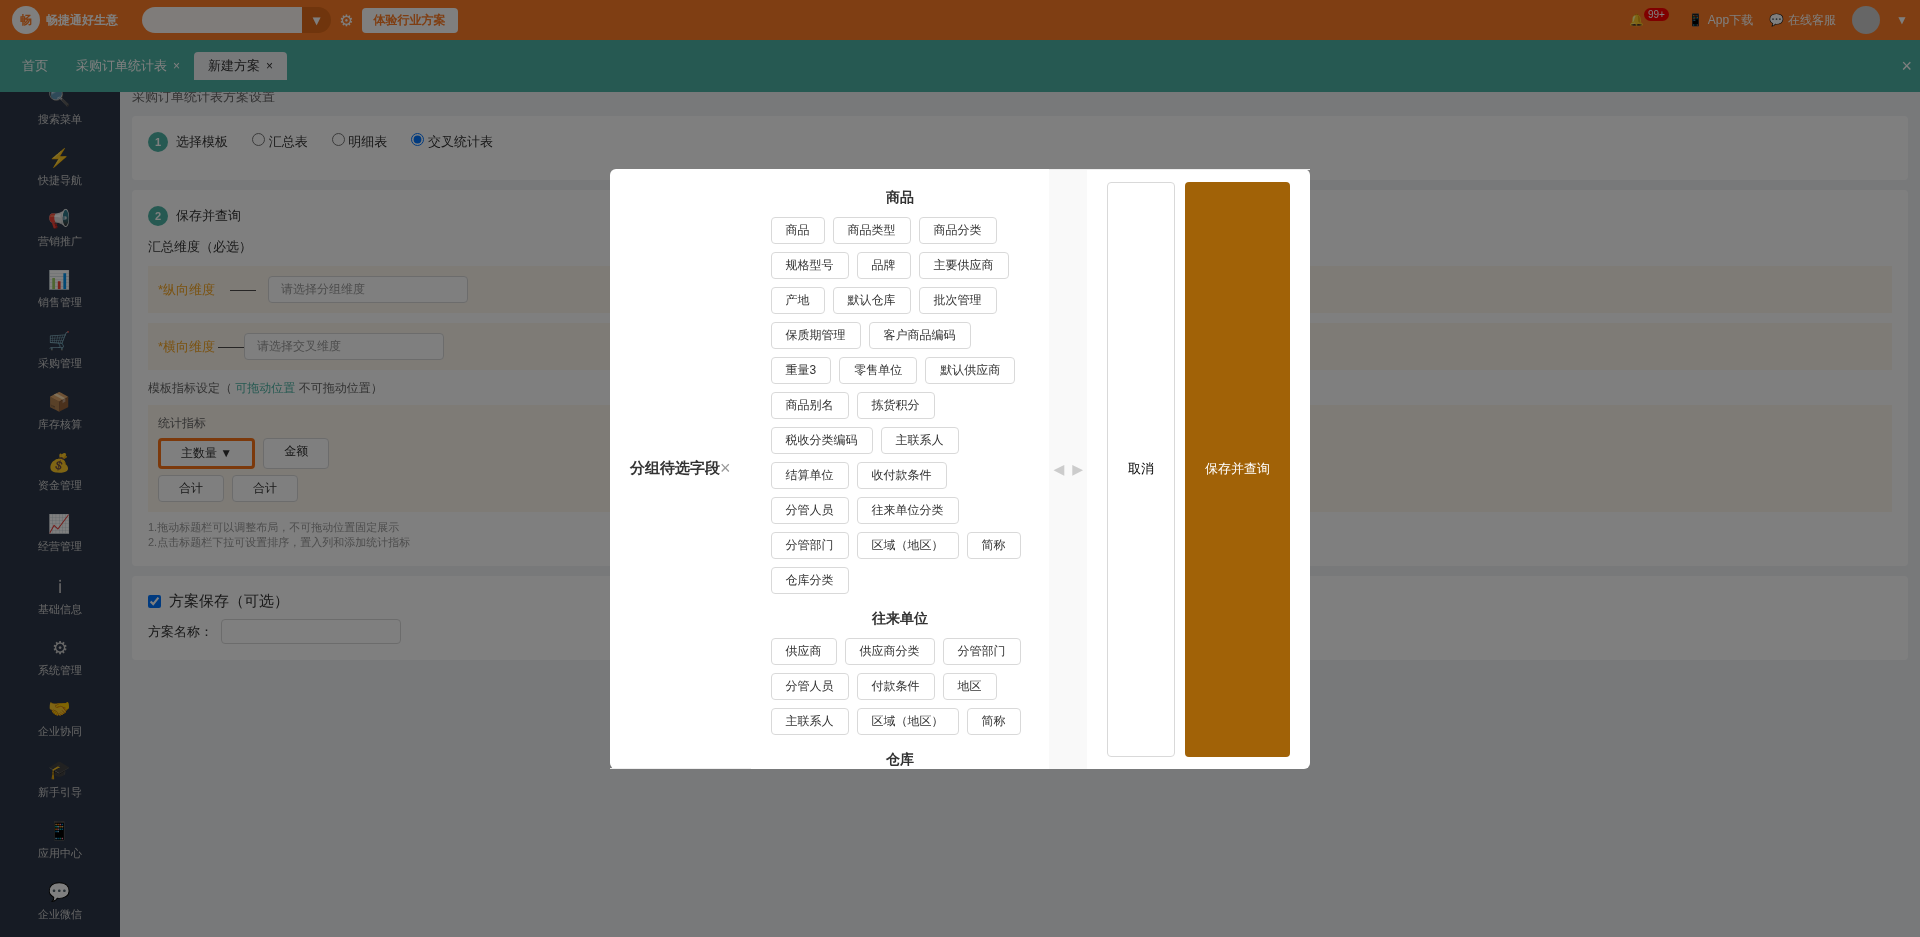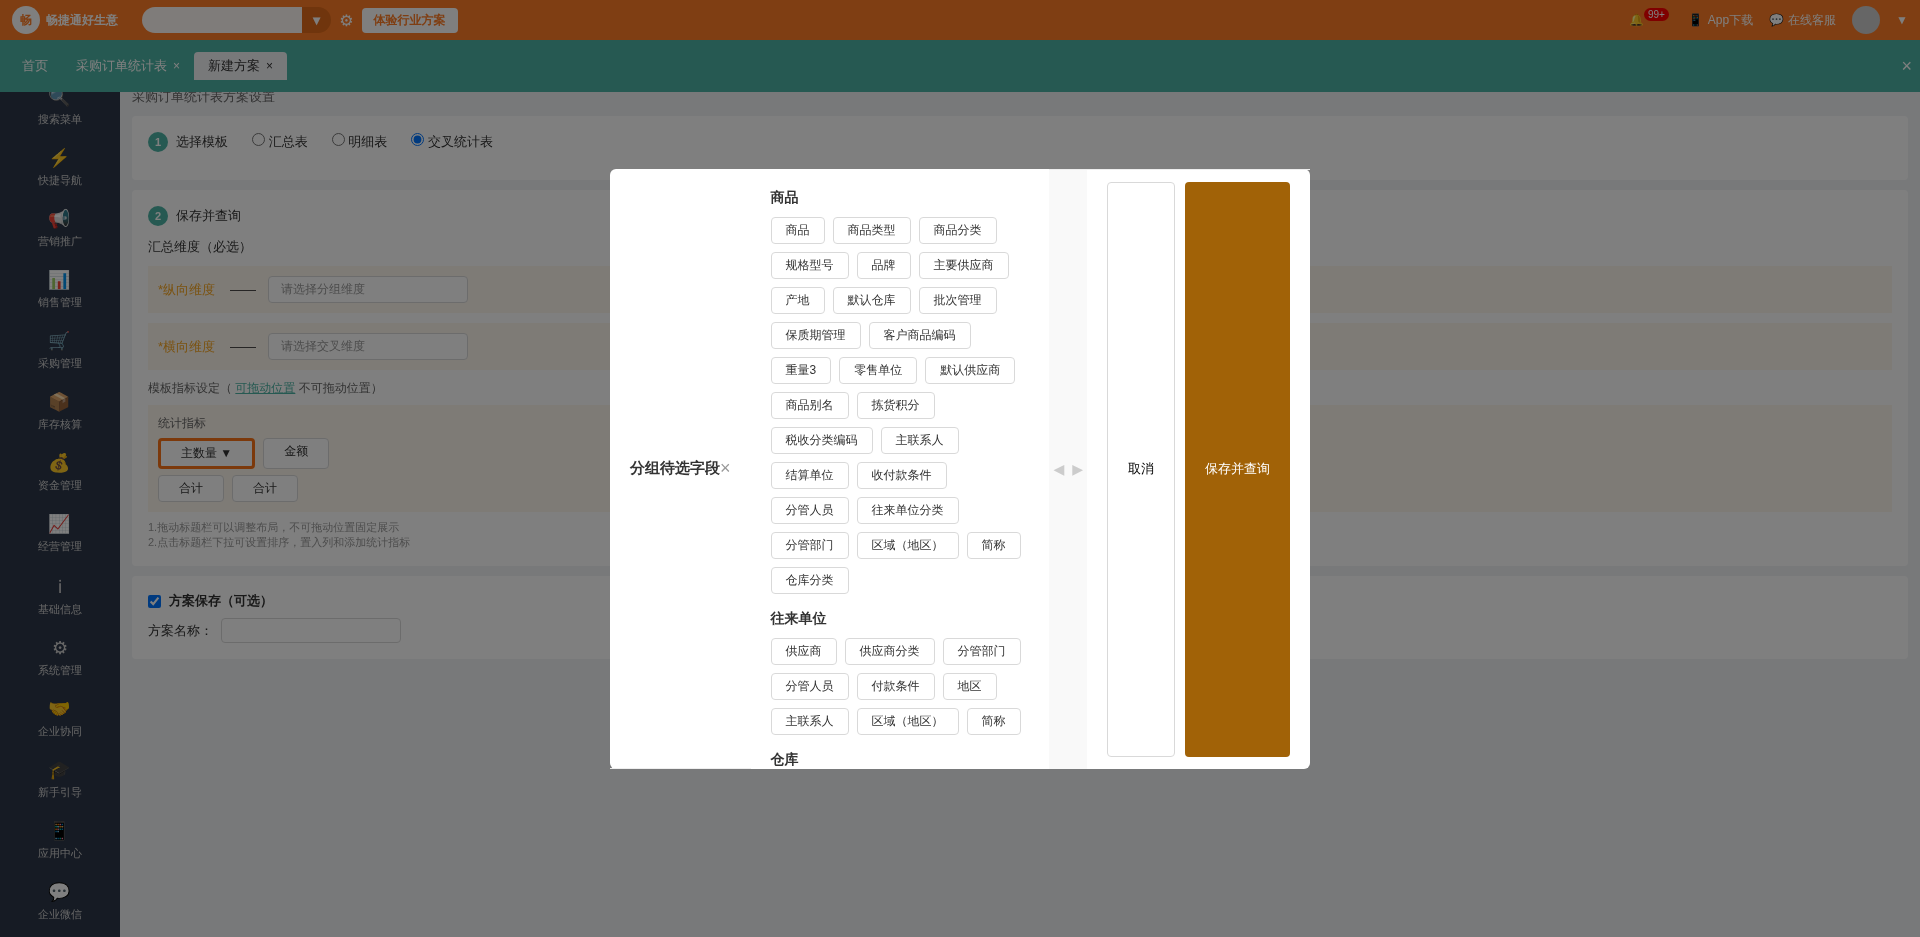--- a/index.html
+++ b/index.html
@@ -251,20 +251,21 @@
       cursor: pointer;
       font-size: 18px;
       color: #999;
       border: none;
       background: none;
     }
     .modal-body {
       padding: 16px 20px;
       overflow-y: auto;
       flex: 1;
+      text-align: center;
     }
     .modal-footer {
       padding: 12px 20px;
       border-top: 1px solid #eee;
       display: flex;
       justify-content: flex-end;
       gap: 10px;
     }
 
     
@@ -451,28 +452,28 @@
     <div class="step-header">
       <div class="step-num">2</div>
       <span>保存并查询</span>
     </div>
     <div style="font-size:13px;color:#333;margin-bottom:10px;">汇总维度（必选）</div>
     <div style="display:flex;align-items:center;gap:12px;margin-bottom:10px;background:#fdf6ec;padding:10px;">
       <span style="color:#f5a623;min-width:60px;">*纵向维度</span>
       <span>——</span>
       <div style="border:1px solid #d9d9d9;background:white;border-radius:4px;padding:4px 12px;min-width:200px;color:#999;font-size:12px;cursor:pointer;">请选择分组维度</div>
     </div>
-    <div style="display:flex;align-items:center;gap:12px;background:#fdf6ec;padding:10px;">
+    <div style="display:flex;align-items:center;background:#fdf6ec;padding:10px;">
       <span style="color:#f5a623;min-width:60px;">*横向维度</span>
       <span>——</span>
       <div style="border:1px solid #d9d9d9;background:white;border-radius:4px;padding:4px 12px;min-width:200px;color:#999;font-size:12px;cursor:pointer;">请选择交叉维度</div>
     </div>
     <div style="margin-top:10px;font-size:12px;color:#666;">
       <span>模板指标设定（</span>
-      <span style="color:#4db3a4;text-decoration:underline;">可拖动位置</span>
+      <span style="color:#4db3a4;">可拖动位置</span>
       <span>不可拖动位置）</span>
     </div>
     <div style="margin-top:8px;background:#fdf6ec;padding:10px;">
       <div style="font-size:12px;color:#666;margin-bottom:6px;">统计指标</div>
       <div style="display:flex;gap:8px;">
         <div style="border:3px solid #f97316;background:white;padding:4px 20px;border-radius:4px;font-size:12px;">
           <span>主数量</span> ▼
         </div>
         <div style="border:1px solid #d9d9d9;background:white;padding:4px 20px;border-radius:4px;font-size:12px;">金额</div>
       </div>
@@ -481,21 +482,21 @@
         <div style="border:1px solid #d9d9d9;background:white;padding:4px 20px;border-radius:4px;font-size:12px;">合计</div>
       </div>
     </div>
     <div style="font-size:11px;color:#999;margin-top:8px;">1.拖动标题栏可以调整布局，不可拖动位置固定展示</div>
     <div style="font-size:11px;color:#999;">2.点击标题栏下拉可设置排序，置入列和添加统计指标</div>
   </div>
 
   <div class="section-card">
     <div style="display:flex;align-items:center;gap:8px;">
       <input type="checkbox" checked="" style="">
-      <span style="font-size:13px;font-weight:bold;">方案保存（可选）</span>
+      <span style="font-size:15px;">方案保存（可选）</span>
     </div>
     <div style="display:flex;align-items:center;gap:8px;margin-top:8px;">
       <span style="font-size:13px;">方案名称：</span>
       <input type="text" style="border: 1px solid rgb(217, 217, 217); border-radius: 4px; padding: 4px 10px; width: 180px;">
     </div>
   </div>
 </div>
 
 <div class="overlay">
   <div class="modal">

